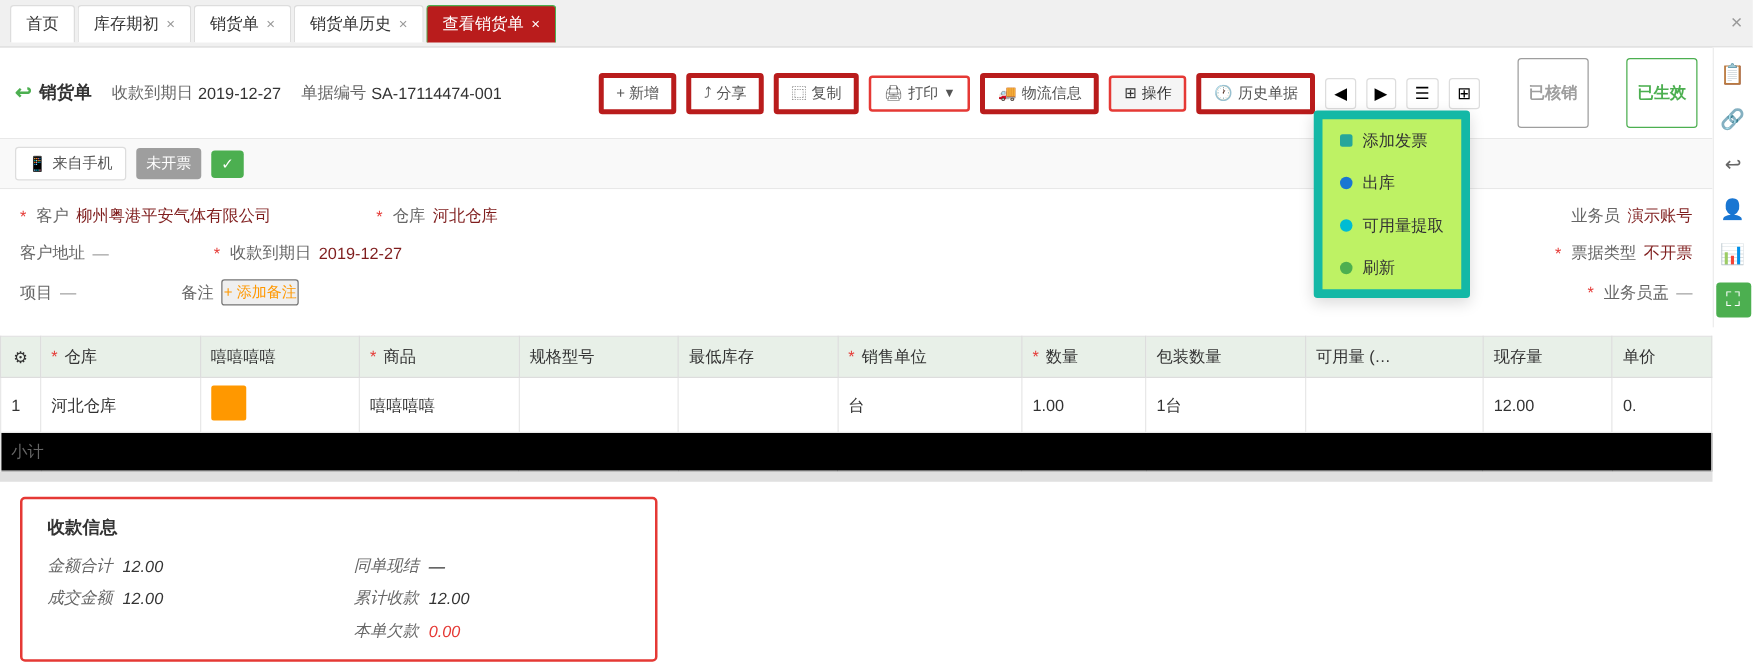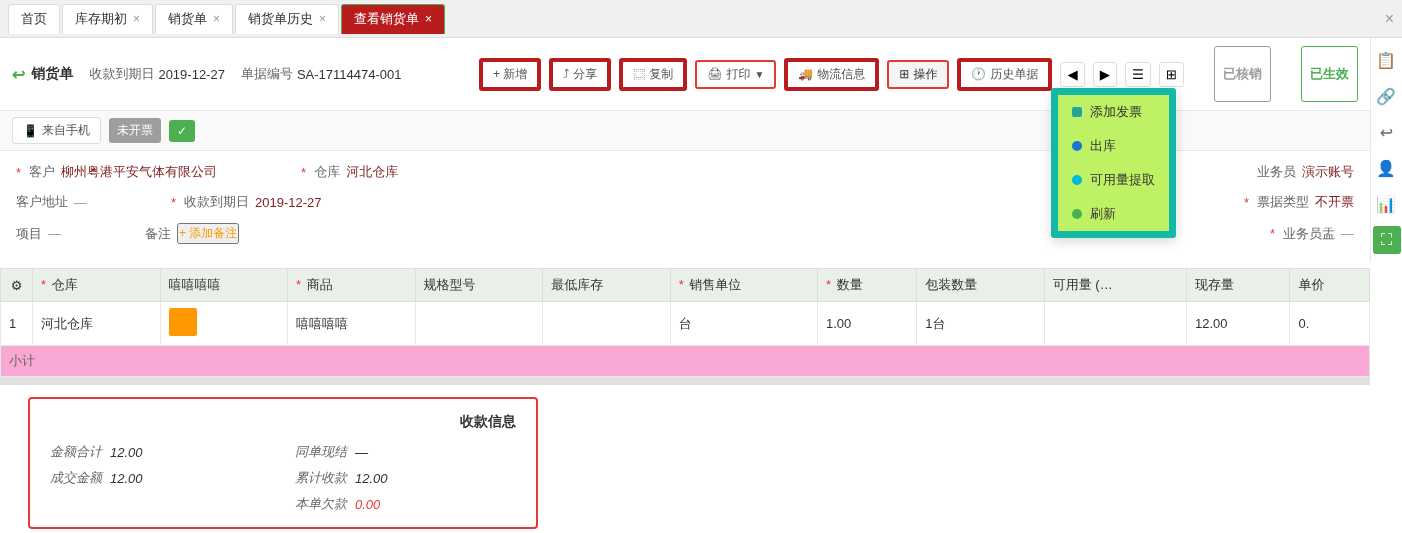--- a/index.html
+++ b/index.html
@@ -80,28 +80,28 @@
     
     .table-wrapper { padding: 0 0; overflow-x: auto; }
     table { width: 100%; border-collapse: collapse; font-size: 13px; }
     thead tr { background: #e8f0e8; }
     th {
       padding: 7px 8px; border: 1px solid #ddd; font-weight: normal;
       white-space: nowrap; color: #333; text-align: left;
     }
     th .req { color: #e53935; margin-right: 2px; }
     td { padding: 6px 8px; border: 1px solid #e8e8e8; color: #333; white-space: nowrap; }
-    tr.subtotal td { background: #f9a8d4; color: #666; }
+    tr.subtotal td { background: #000000; color: #666; }
     .col-settings { width: 32px; text-align: center; }
     .img-placeholder { width: 28px; height: 28px; background: #ff9800; display: inline-block; border-radius: 2px; }
 
     
     .payment-box {
-      margin: 12px 28px; border: 2px solid #e53935; border-radius: 4px;
-      padding: 14px 20px; max-width: 510px; background: #fff; text-align: right;
+      margin: 12px 16px; border: 2px solid #e53935; border-radius: 4px;
+      padding: 14px 20px; max-width: 510px; background: #fff;
     }
     .payment-title { font-weight: bold; font-size: 14px; margin-bottom: 12px; }
     .payment-grid { display: grid; grid-template-columns: 1fr 1fr; gap: 8px 24px; }
     .payment-row { display: flex; align-items: center; gap: 8px; font-size: 13px; font-style: italic; }
     .payment-label { color: #666; white-space: nowrap; }
     .payment-value { color: #333; }
     .payment-value.red { color: #e53935; }
     .payment-value.orange { color: #FF9800; }
 
     

